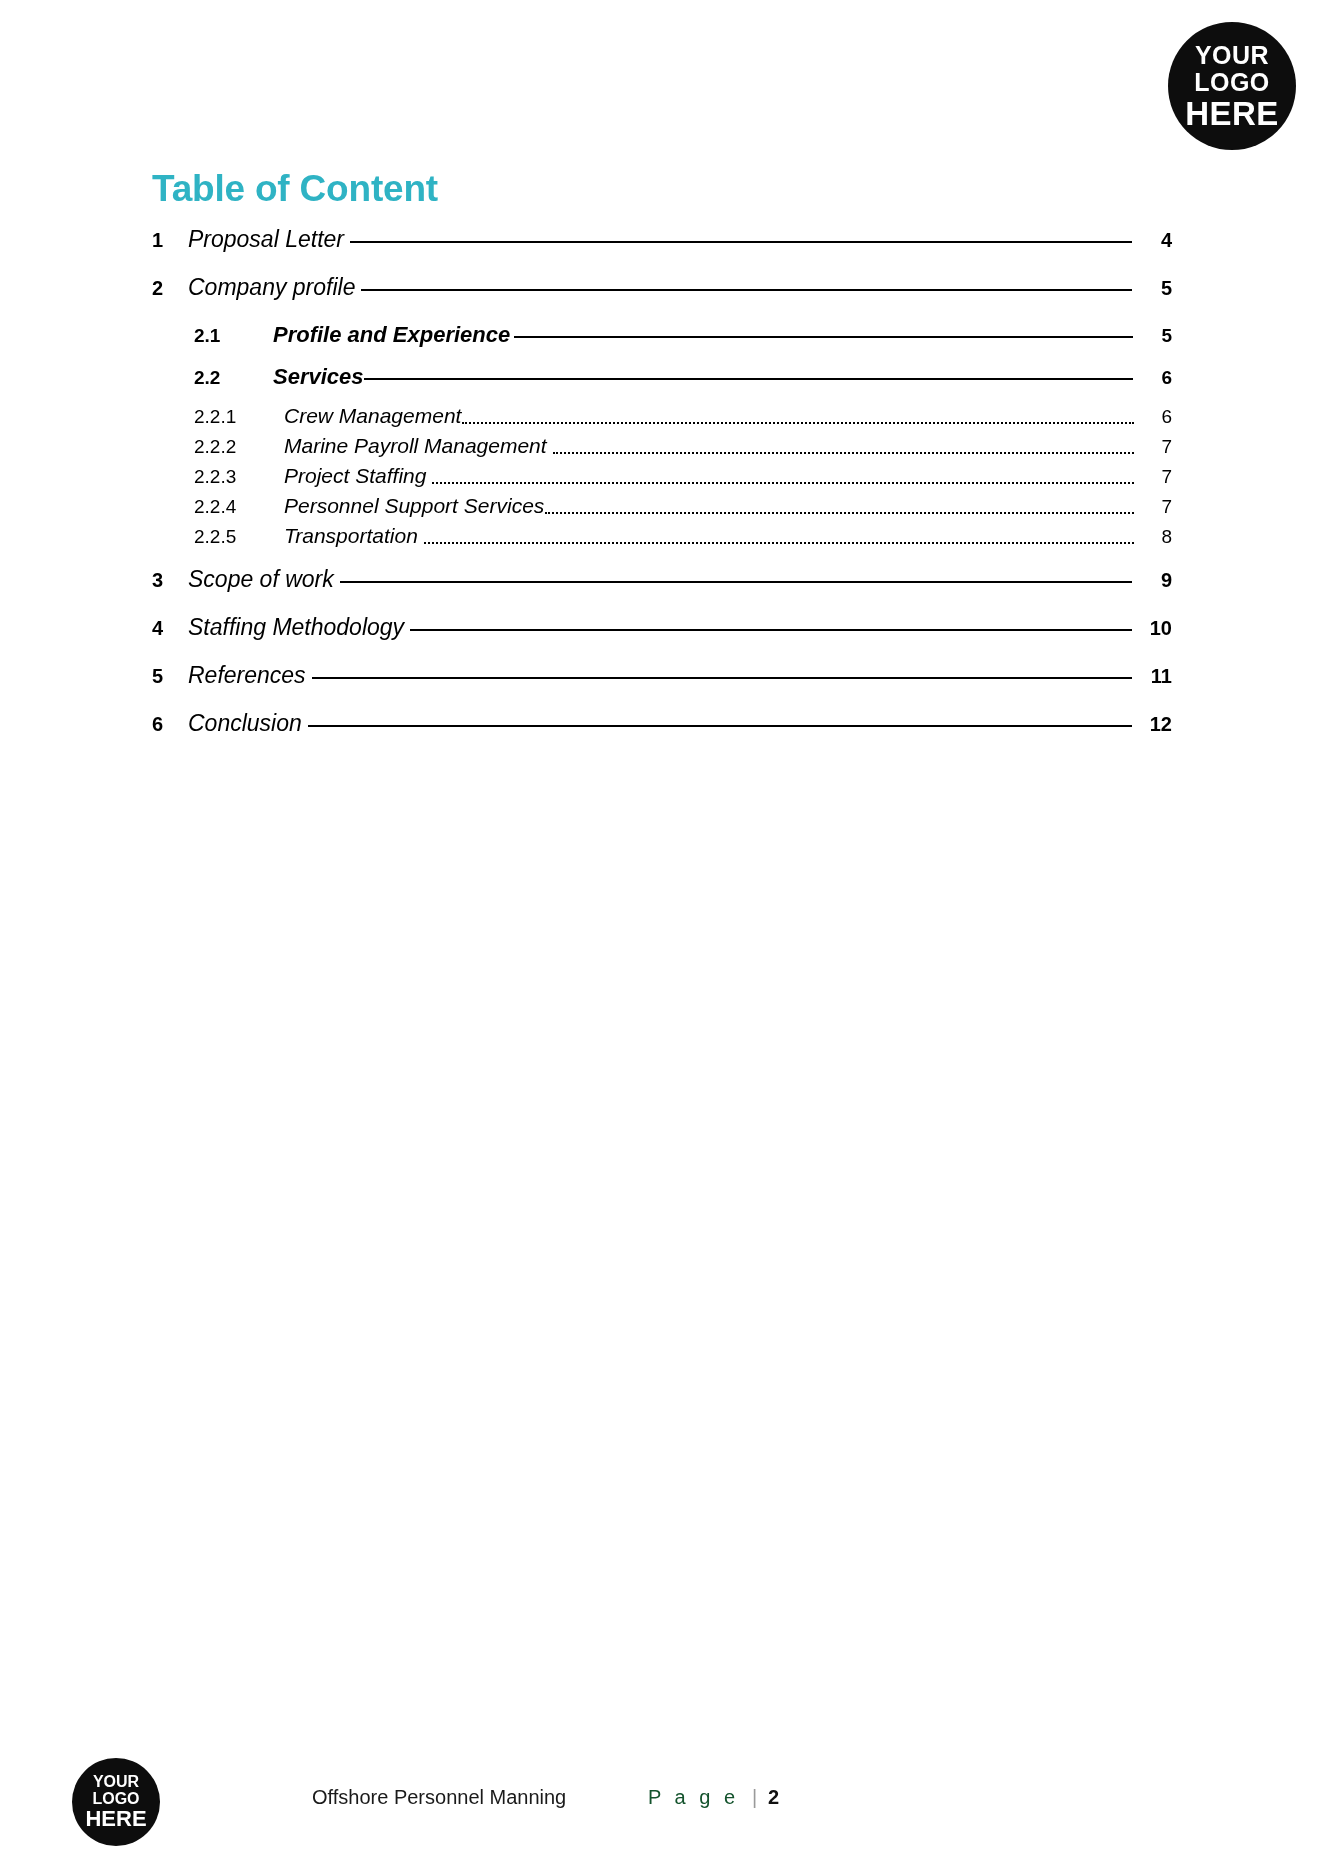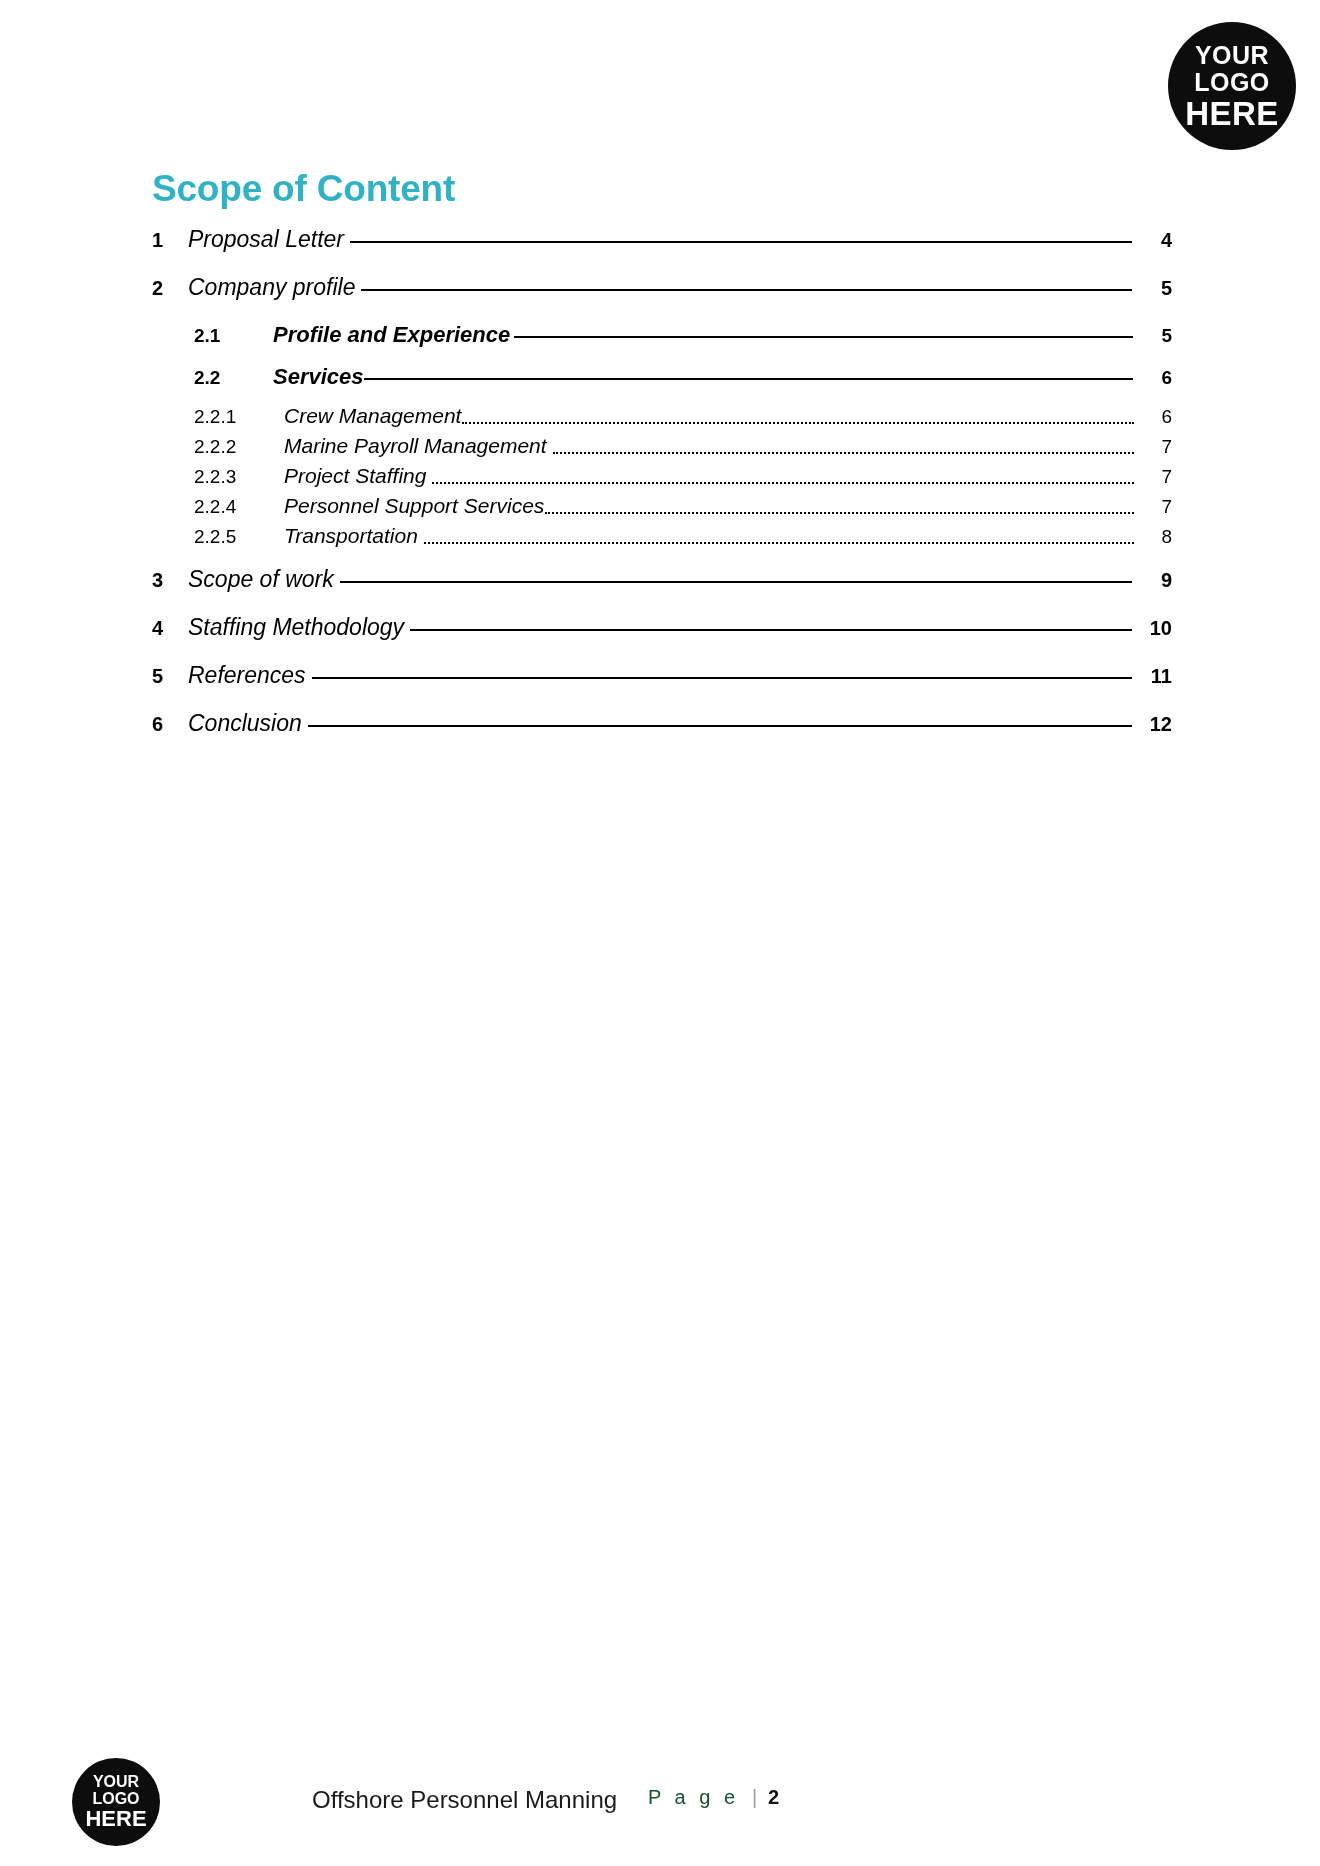--- a/index.html
+++ b/index.html
@@ -188,21 +188,21 @@
     font-weight: bold;
   }
   .footer-logo .l1 { font-size: 16px; }
   .footer-logo .l2 { font-size: 16px; margin-top: 1px; }
   .footer-logo .l3 { font-size: 22px; margin-top: 1px; }
 
   .footer-text {
     position: absolute;
     left: 312px;
     top: 30px;
-    font-size: 24px;
+    font-size: 20px;
     color: #1a1a1a;
     white-space: nowrap;
   }
   .footer-pagelabel {
     position: absolute;
     left: 648px;
     top: 30px;
     font-size: 20px;
     color: #14532d;
     letter-spacing: 4px;
@@ -228,21 +228,21 @@
 <body>
 
 <div class="page">
 
   <div class="header-logo">
     <span class="l1">YOUR</span>
     <span class="l2">LOGO</span>
     <span class="l3">HERE</span>
   </div>
 
-  <div class="toc-title">Scope of Content</div>
+  <div class="toc-title">Table of Content</div>
 
   <div class="toc" id="toc-list">
       <div class="toc-row lvl1">
         <span class="toc-num">1</span>
         <span class="toc-label">Proposal Letter</span>
         <span class="leader"></span>
         <span class="toc-page">4</span>
       </div>
       <div class="toc-row lvl1">
         <span class="toc-num">2</span>

